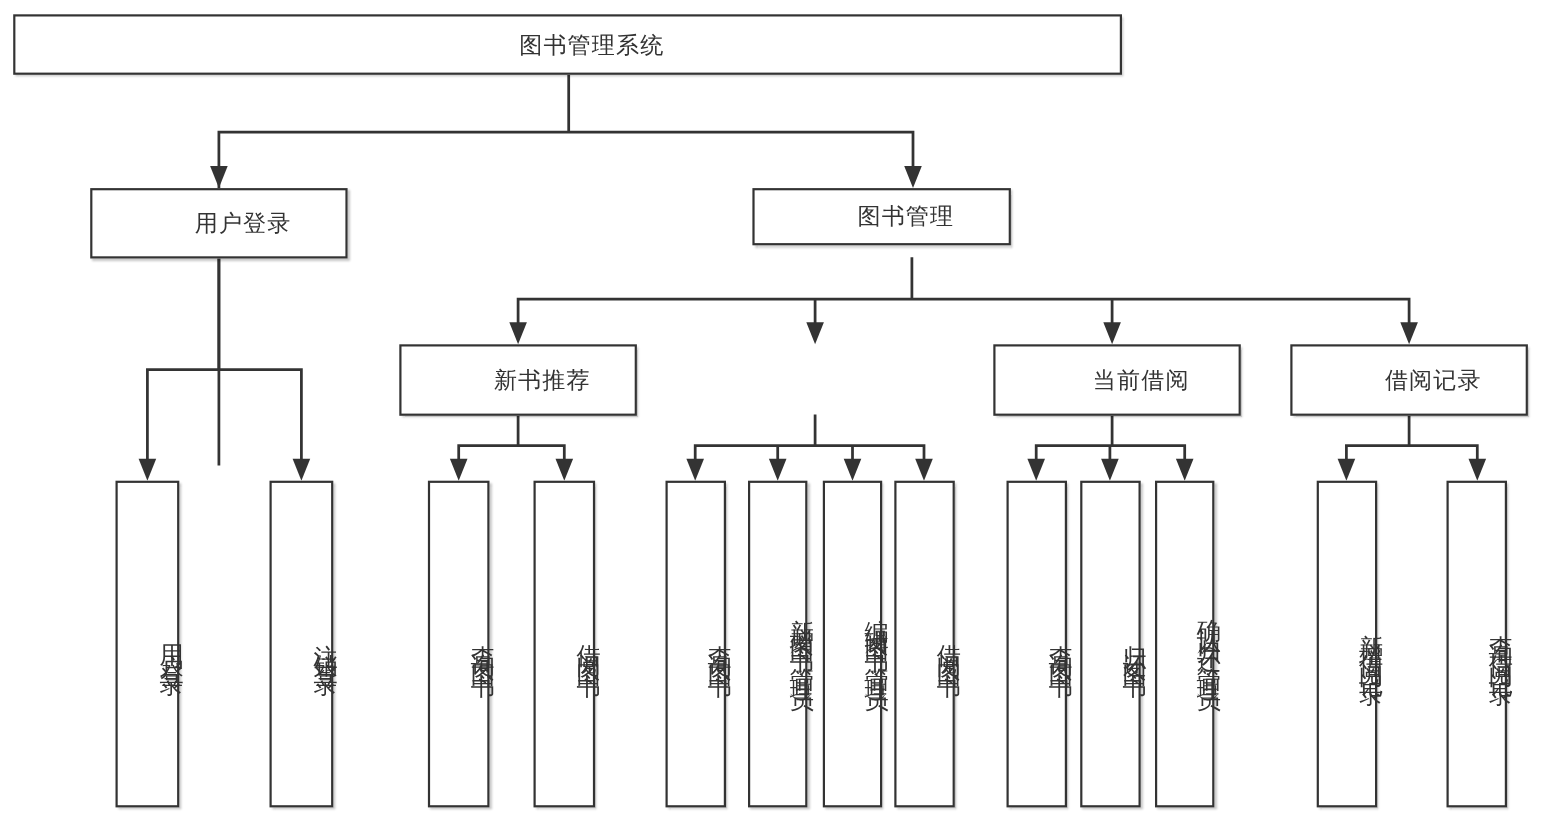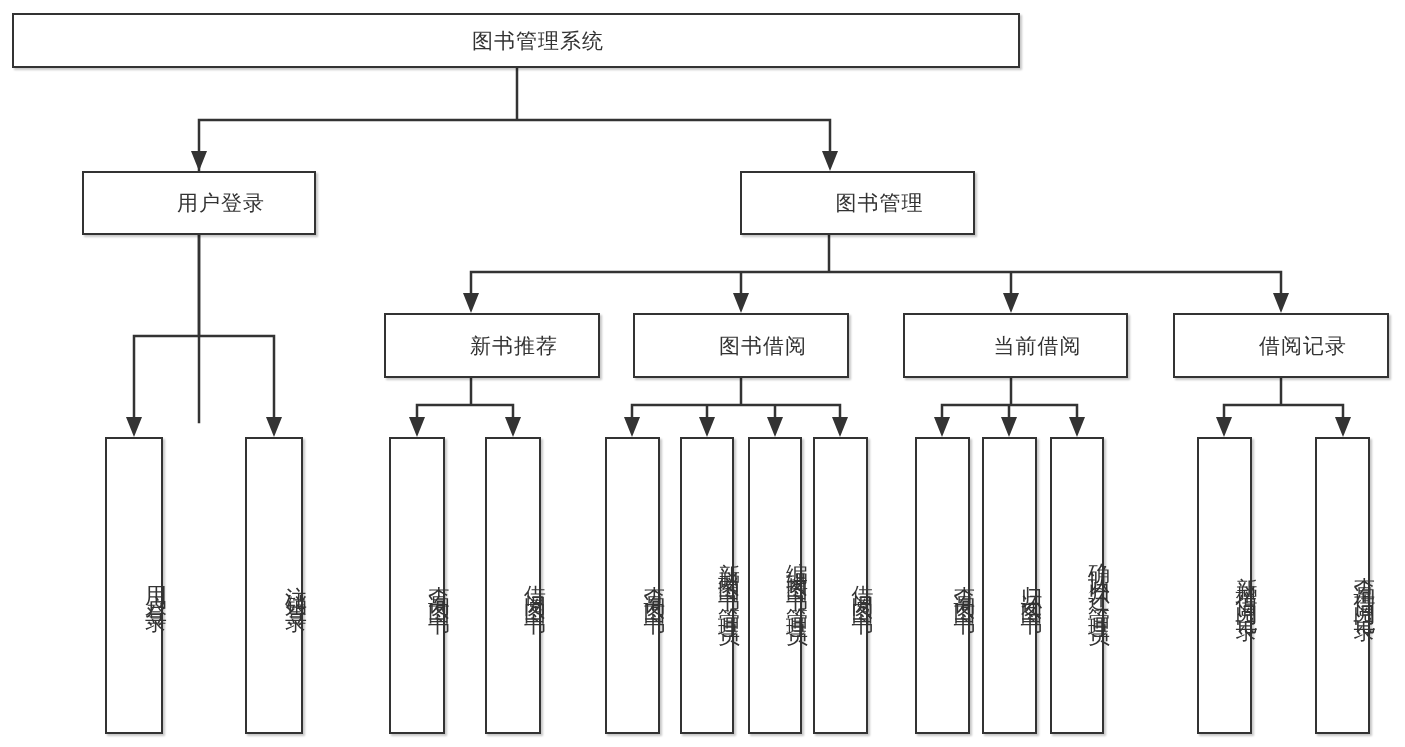--- a/index.html
+++ b/index.html
@@ -100,24 +100,23 @@
       <polygon points="1001,417 1017,417 1009,437"></polygon>
       <polygon points="1069,417 1085,417 1077,437"></polygon>
       <polygon points="1216,417 1232,417 1224,437"></polygon>
       <polygon points="1335,417 1351,417 1343,437"></polygon>
     </g>
   </svg>
 
   <div class="node" style="left:12px; top:13px; width:1008px; height:55px;">图书管理系统</div>
 
   <div class="node" style="left:82px; top:171px; width:234px; height:64px;">用户登录</div>
-  <div class="node" style="left:740px; top:171px; width:235px; height:64px;">图书管理</div>
+  <div class="node" style="left:684px; top:171px; width:235px; height:52px;">图书管理</div>
 
-  <div class="node" style="left:363px; top:313px; width:216px; height:65px;margin-left:21px;">新书推荐</div>
-  <div class="node" style="left:633px; top:313px; width:216px; height:65px;">图书借阅</div>
+  <div class="node" style="left:363px; top:313px; width:216px; height:65px;">新书推荐</div>
   <div class="node" style="left:903px; top:313px; width:225px; height:65px;">当前借阅</div>
   <div class="node" style="left:1173px; top:313px; width:216px; height:65px;">借阅记录</div>
 
   <div class="node node-v" style="left:105px; top:437px; width:58px; height:297px;">用户登录</div>
   <div class="node node-v" style="left:245px; top:437px; width:58px; height:297px;">注销登录</div>
 
   <div class="node node-v" style="left:389px; top:437px; width:56px; height:297px;">查询图书</div>
   <div class="node node-v" style="left:485px; top:437px; width:56px; height:297px;">借阅图书</div>
 
   <div class="node node-v" style="left:605px; top:437px; width:55px; height:297px;">查询图书</div>

